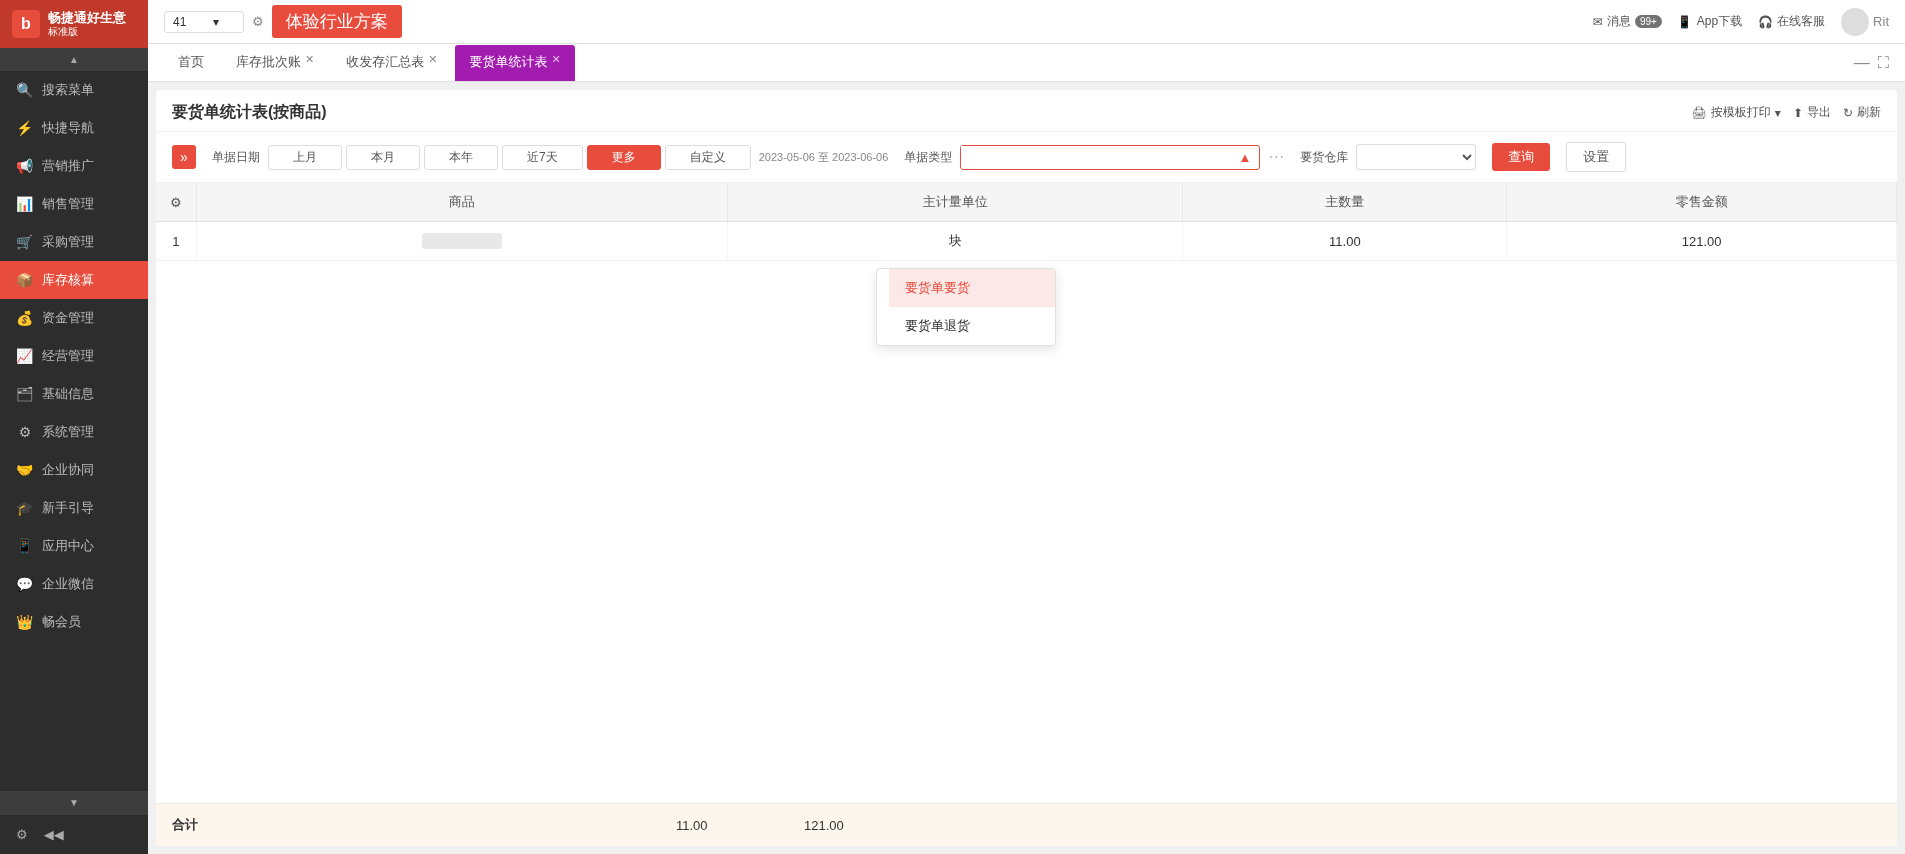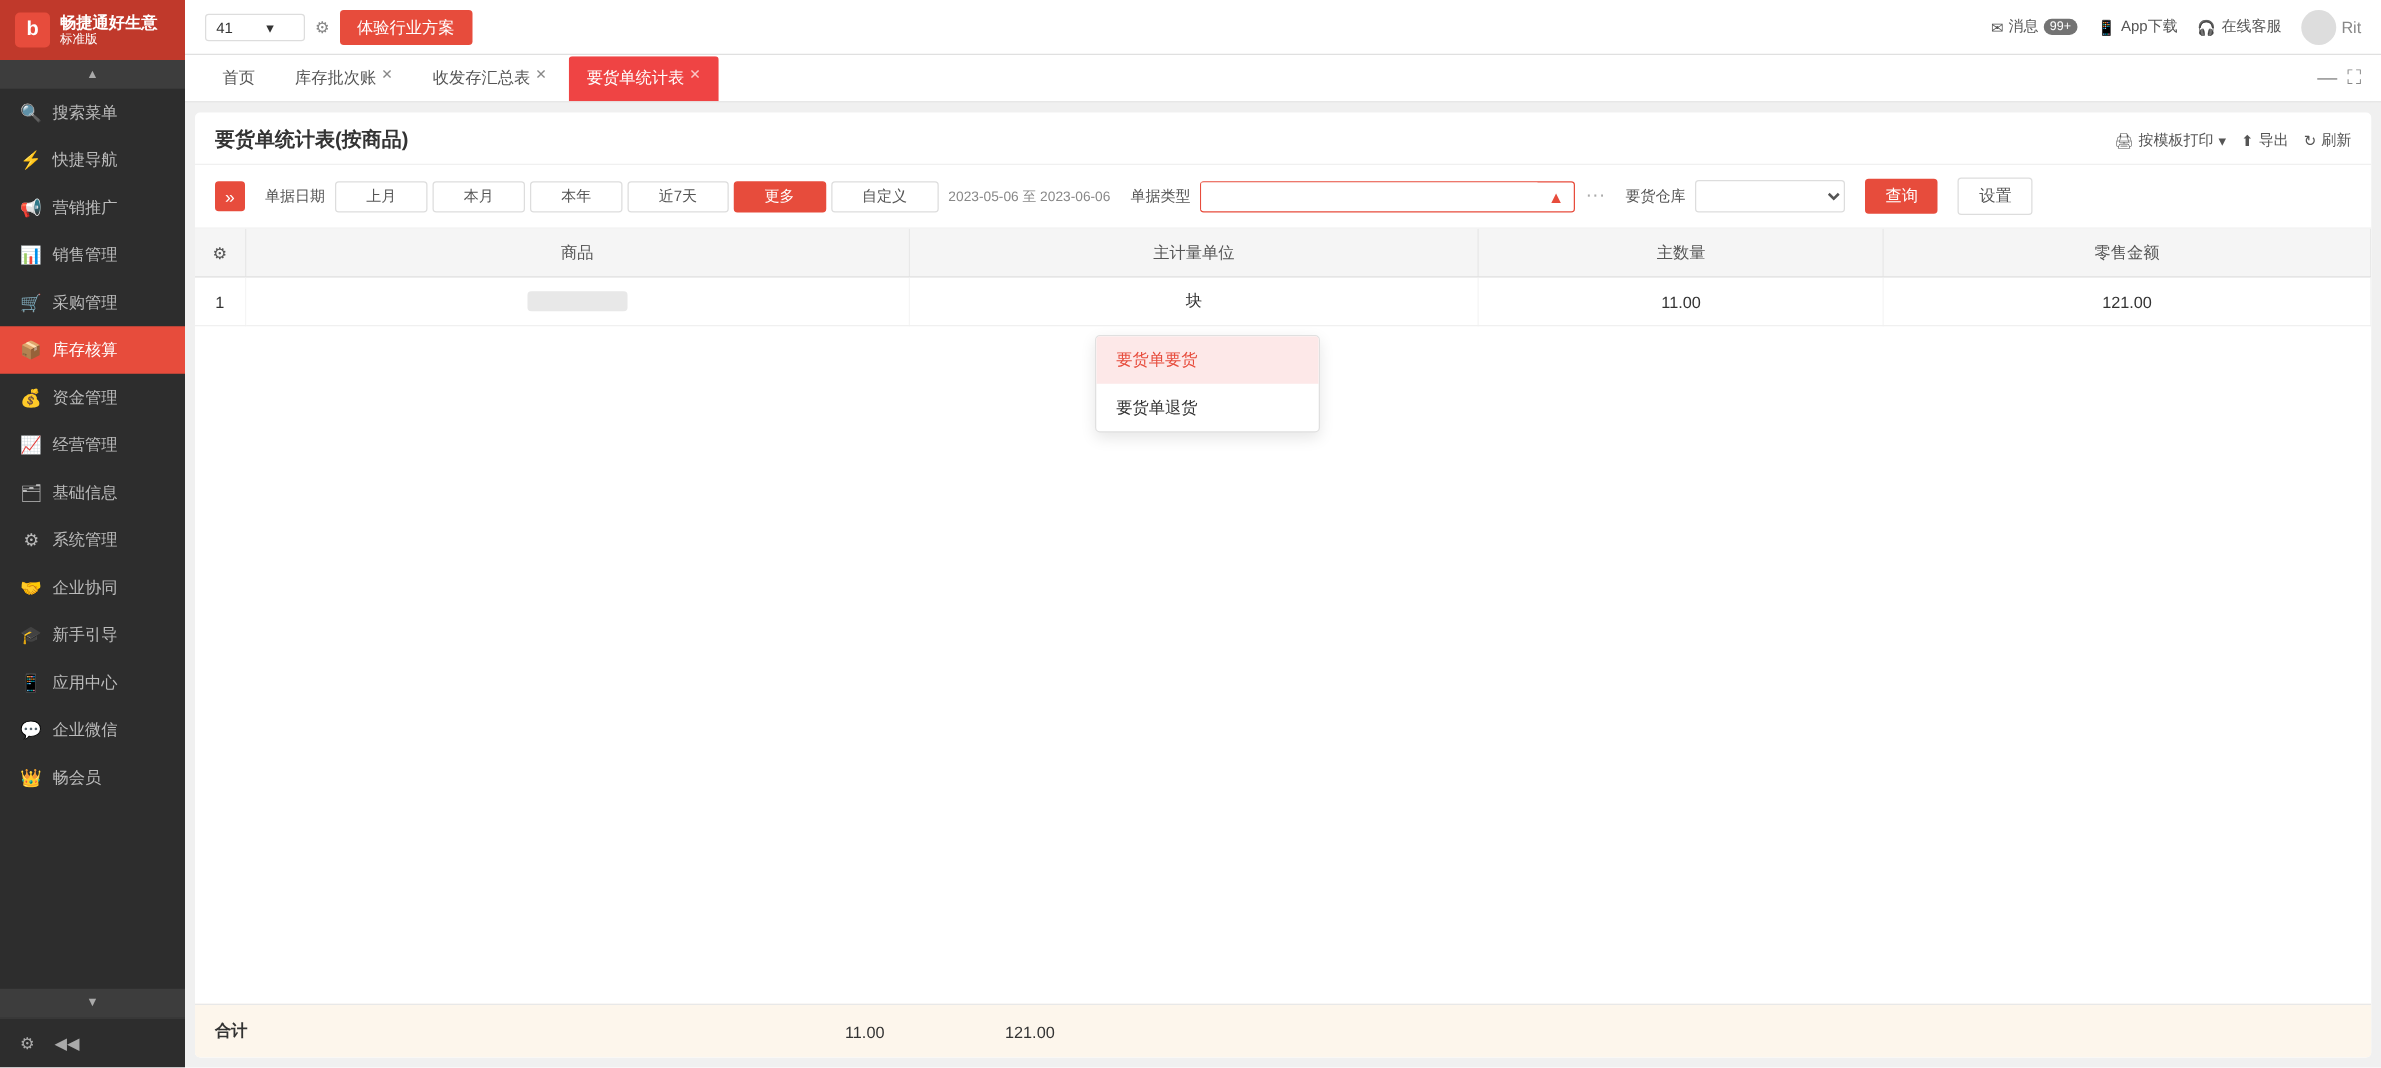--- a/index.html
+++ b/index.html
@@ -83,21 +83,21 @@
       border: 1px solid #ddd; border-radius: 3px;
       padding: 3px 24px 3px 8px;
       font-size: 12px; color: #333;
       background: white; position: relative;
       display: inline-flex; align-items: center; gap: 4px;
       cursor: pointer; min-width: 80px;
     }
     .topbar-promo-btn {
       background: #e74c3c; color: white;
       border: none; border-radius: 3px;
-      padding: 5px 14px; font-size: 13px;
+      padding: 5px 14px; font-size: 17px;
       cursor: pointer;
     }
     .topbar-right { display: flex; align-items: center; gap: 16px; color: #555; font-size: 12px; }
     .badge {
       background: #737373; color: white;
       border-radius: 10px; padding: 1px 5px;
       font-size: 10px; vertical-align: super;
     }
     .topbar-right-item { display: flex; align-items: center; gap: 4px; cursor: pointer; }
     .user-avatar {
@@ -118,21 +118,21 @@
     .tab {
       padding: 8px 14px;
       font-size: 13px;
       color: #555;
       cursor: pointer;
       border-bottom: 2px solid transparent;
       display: flex; align-items: flex-start; gap: 4px;
       white-space: nowrap;
     }
     .tab.active {
-      background: #ef4444; color: white;
+      background: #a21caf; color: white;
       border-radius: 3px 3px 0 0;
     }
     .tab-close { font-size: 11px; opacity: 0.7; }
     .tabbar-actions { margin-left: auto; display: flex; gap: 8px; align-items: center; }
     .tabbar-icon-btn { color: #888; cursor: pointer; font-size: 16px; }
 
     
     .page-content {
       flex: 1;
       background: white;
@@ -224,20 +224,21 @@
       position: absolute;
       top: 178px;
       left: 720px;
       background: white;
       border: 1px solid #e0e0e0;
       border-radius: 4px;
       box-shadow: 0 4px 12px rgba(0,0,0,0.1);
       z-index: 100;
       min-width: 180px;
       overflow: hidden;
+      padding-left: 12px;
     }
     .dropdown-item {
       padding: 10px 16px;
       font-size: 13px;
       cursor: pointer;
       color: #333;
     }
     .dropdown-item.selected { background: #fde8e8; color: #e74c3c; }
 
     

